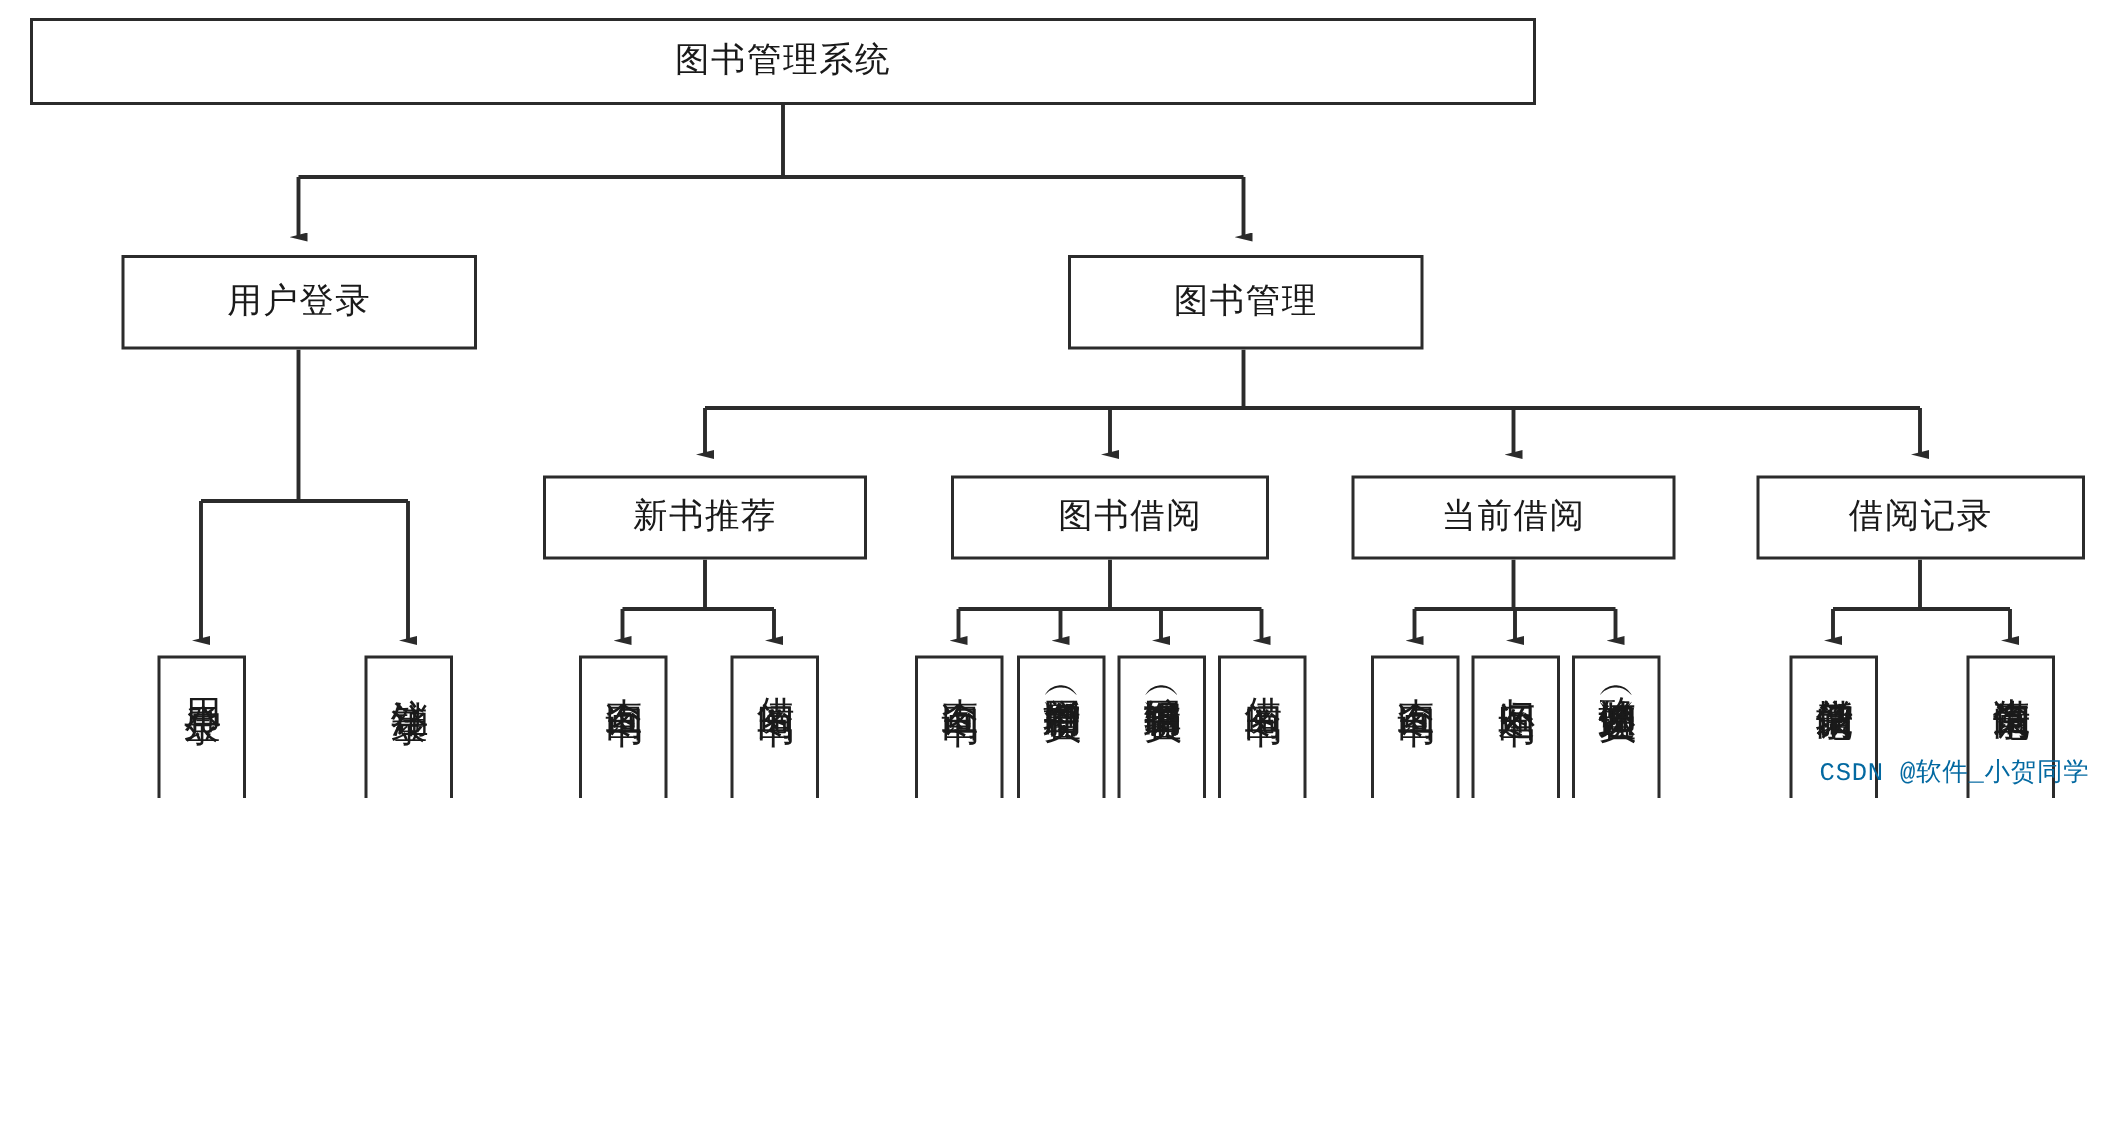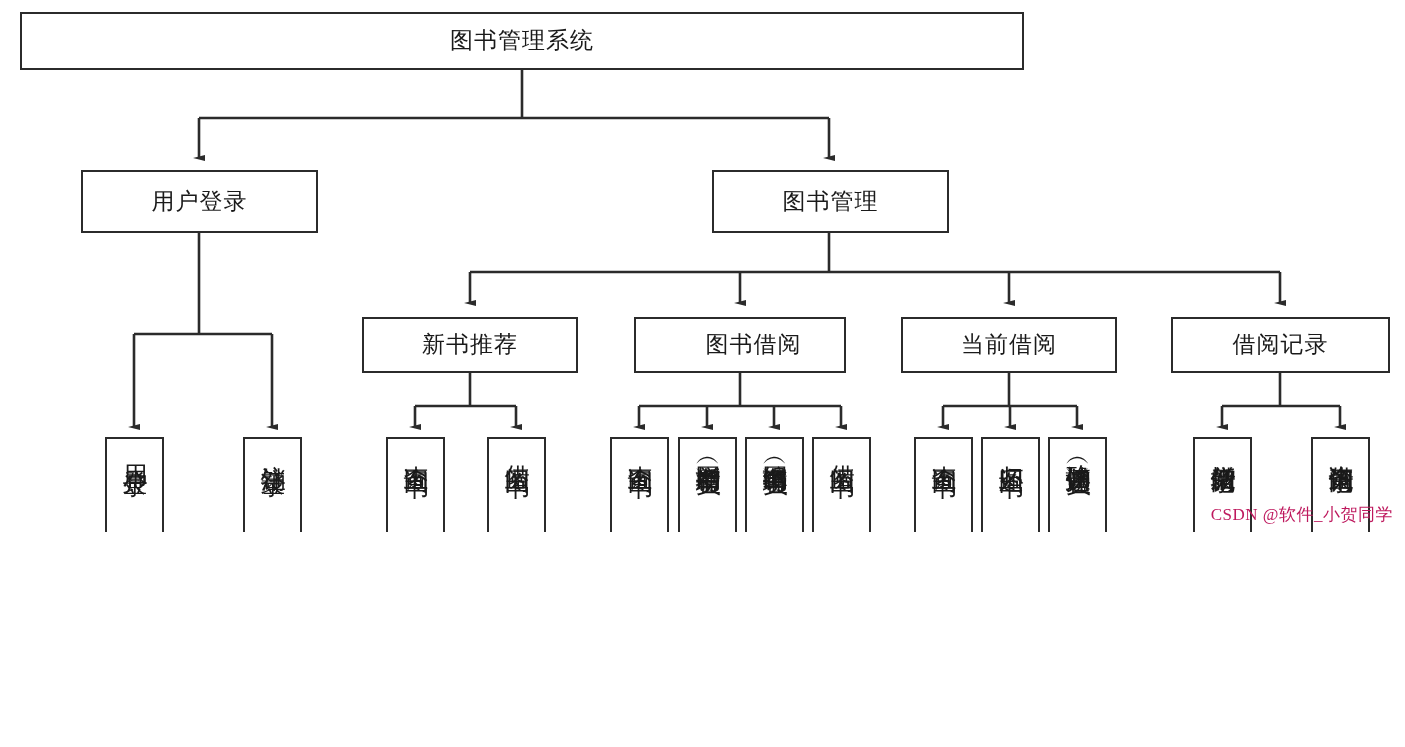--- a/index.html
+++ b/index.html
@@ -67,24 +67,24 @@
   }
   .node-v.tall .node-label {
     font-size: 25px;
     letter-spacing: 1px;
   }
   #watermark {
     position: absolute;
     right: 12px;
     bottom: 6px;
     font-size: 17px;
-    color: #be185d;
+    color: #0369a1;
     letter-spacing: 0.5px;
     white-space: nowrap;
-    font-family: Liberation Serif, serif;
+    font-family: Liberation Mono, monospace;
   }
 </style>
 </head>
 <body>
 
 <div id="diagram-root">
 
   <svg id="diagram-svg" viewBox="0 0 1405 747" xmlns="http://www.w3.org/2000/svg">
     <defs>
       <marker id="arrowhead" markerWidth="10" markerHeight="12" refX="3" refY="6" orient="auto" markerUnits="userSpaceOnUse">

